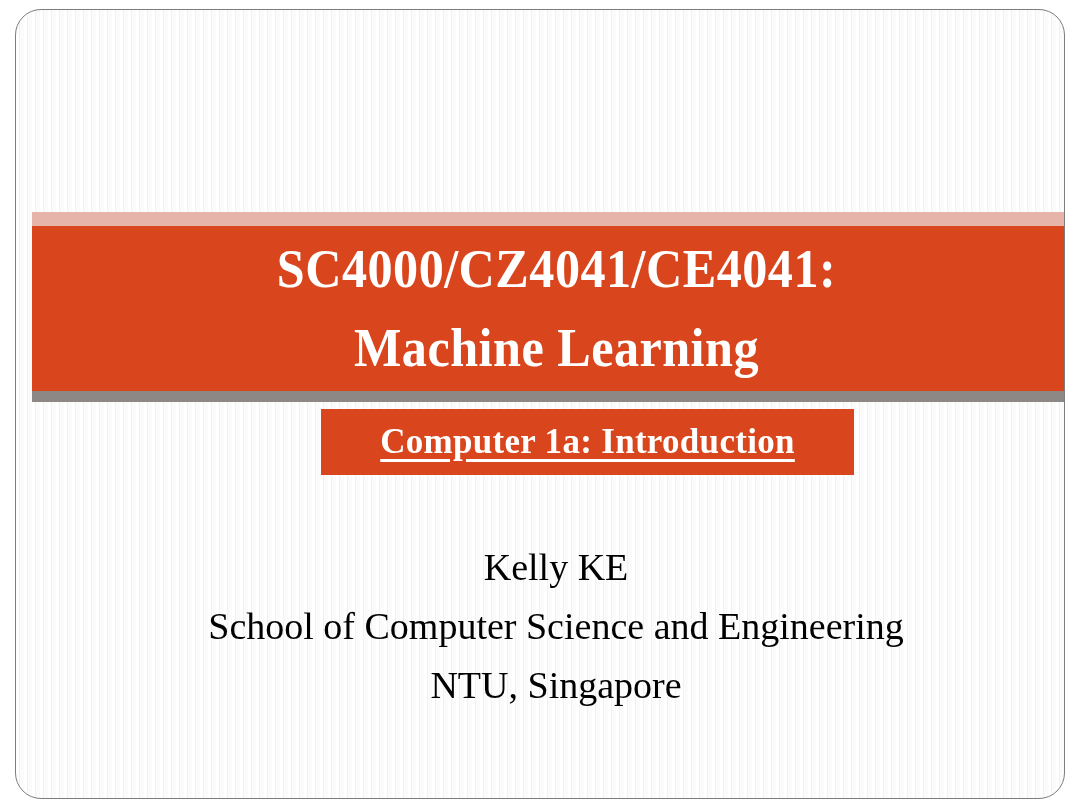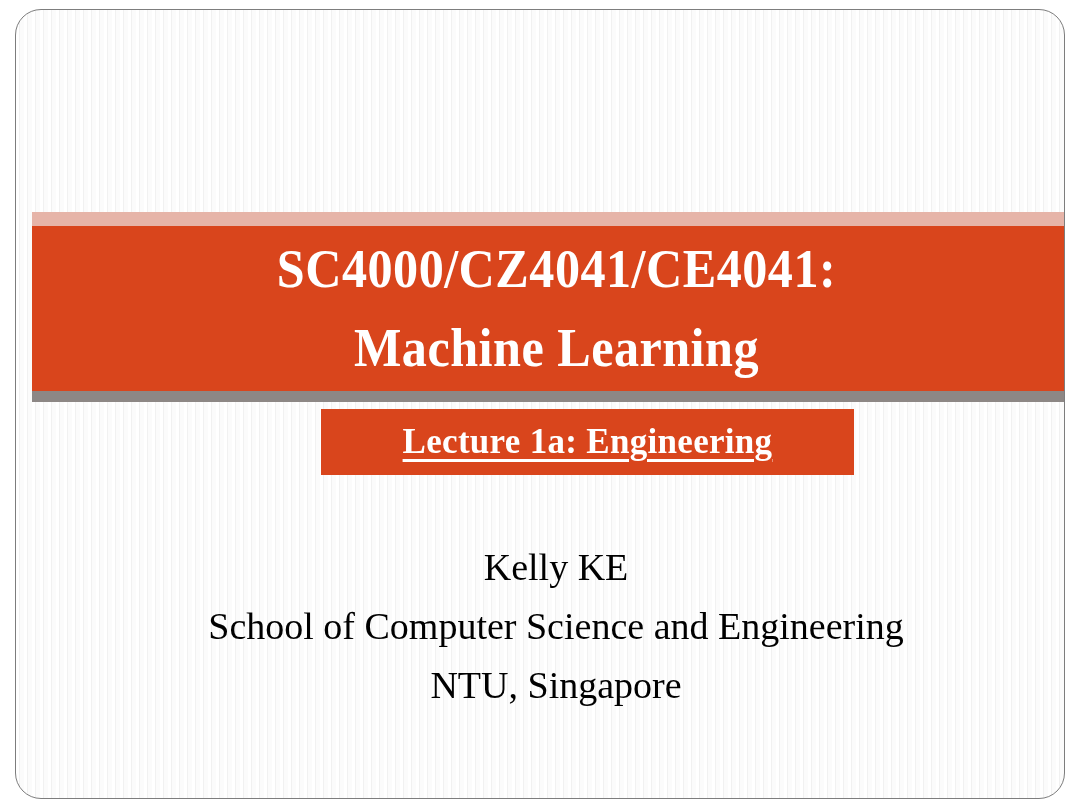--- a/index.html
+++ b/index.html
@@ -151,21 +151,21 @@
       <div class="band-top-stripe"></div>
       <div class="band-body"></div>
       <div class="band-bottom-stripe"></div>
       <div class="title-text">
         <span class="title-line">SC4000/CZ4041/CE4041:</span>
         <span class="title-line">Machine Learning</span>
       </div>
     </div>
 
     <div class="lecture-box">
-      <span class="lecture-text">Lecture 1a: Engineering</span>
+      <span class="lecture-text">Computer 1a: Introduction</span>
     </div>
 
     <div class="author-block">
       <span class="author-line">Kelly KE</span>
       <span class="author-line">School of Computer Science and Engineering</span>
       <span class="author-line">NTU, Singapore</span>
     </div>
 
   </div>
 </div>

